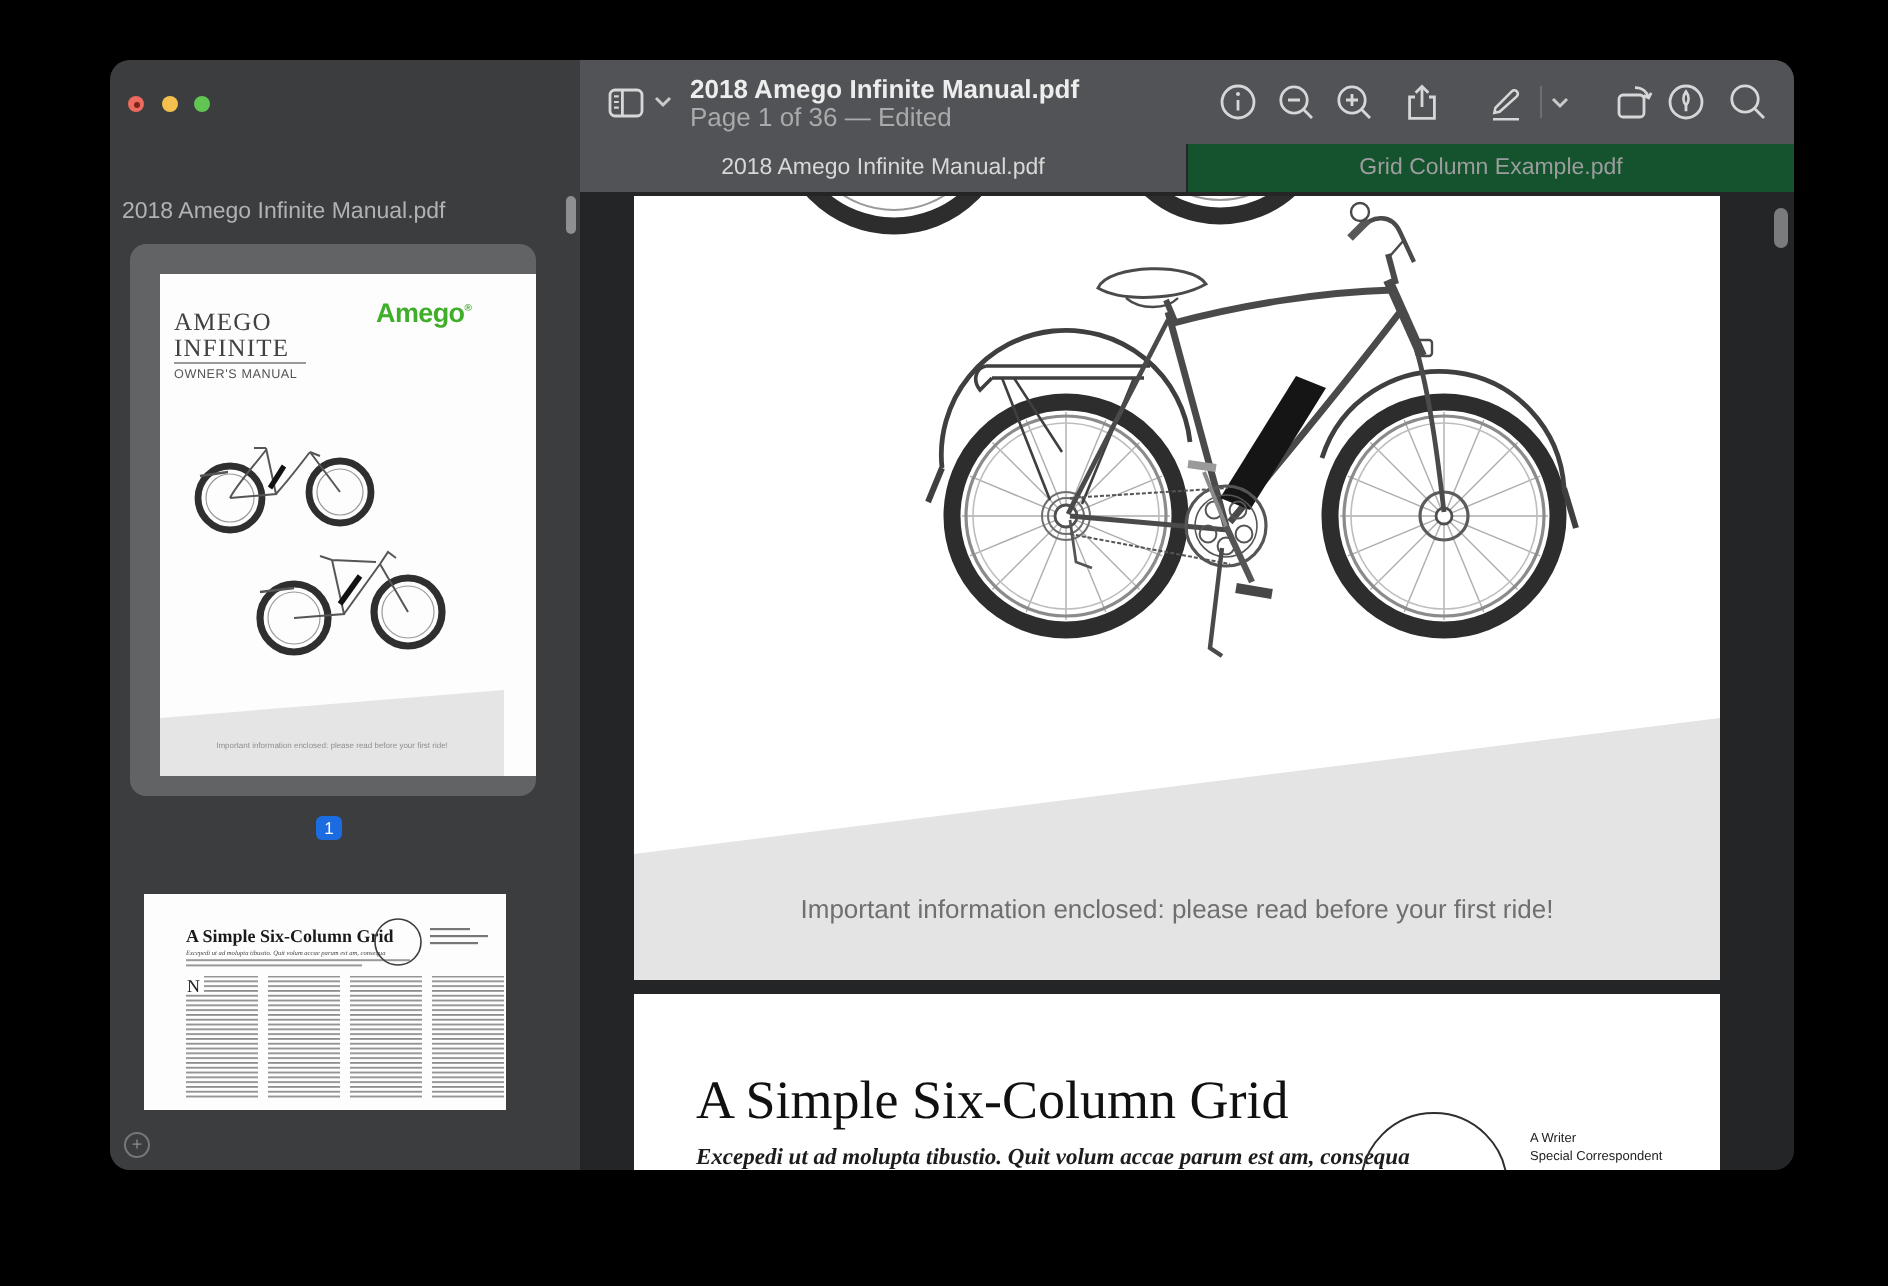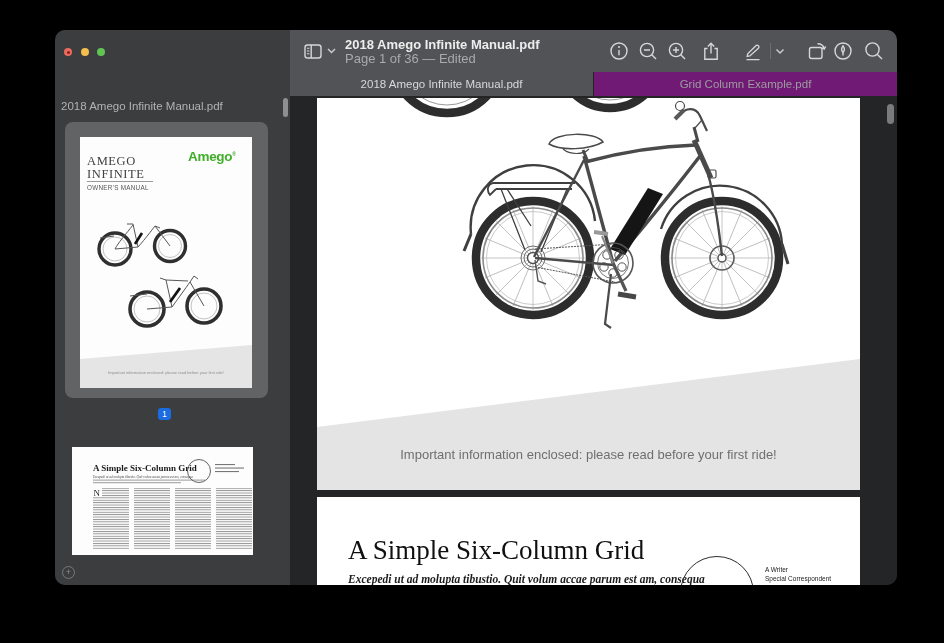--- a/index.html
+++ b/index.html
@@ -7,21 +7,21 @@
   .window{position:absolute;left:55px;top:30px;width:842px;height:555px;border-radius:10px;overflow:hidden;
           background:#242526;box-shadow:0 22px 60px rgba(0,0,0,.65);}
   
   .sidebar{position:absolute;left:0;top:0;bottom:0;width:235px;background:#3b3d3f;}
   .traffic{position:absolute;left:9px;top:18px;display:flex;gap:8.5px;}
   .tl{width:8px;height:8px;border-radius:50%;position:relative;}
   .tl .dot{position:absolute;left:2.5px;top:2.5px;width:3px;height:3px;border-radius:50%;background:#7d241b;}
   .sb-header{position:absolute;left:6px;top:70px;right:12px;font-size:11.5px;color:#b2b2b2;white-space:nowrap;overflow:hidden;}
   .sb-scrollthumb{position:absolute;left:228px;top:68px;width:5px;height:19px;border-radius:3px;background:#8e8f90;}
   .thumb-sel{position:absolute;left:10px;top:92px;width:203px;height:276px;border-radius:8px;background:#616365;}
-  .thumb1{position:absolute;left:25px;top:107px;width:172px;height:251px;background:#fdfdfd;overflow:hidden;}
+  .thumb1{position:absolute;left:25px;top:107px;width:188px;height:251px;background:#fdfdfd;overflow:hidden;}
   .t1-brand{position:absolute;left:7px;top:18px;font-family:"Liberation Serif",serif;font-size:12.5px;letter-spacing:.6px;color:#414141;line-height:1.05;}
   .t1-rule{position:absolute;left:7px;top:44px;width:66px;height:1px;background:#9a9a9a;}
   .t1-owners{position:absolute;left:7px;top:47px;font-size:6.3px;color:#555;letter-spacing:.3px;}
   .t1-logo{position:absolute;left:108px;top:12px;font-size:13.5px;font-weight:bold;color:#3fae29;letter-spacing:-.3px;}
   .t1-logo sup{font-size:5px;}
   .t1-bikes{position:absolute;left:10px;top:64px;}
   .t1-wedge{position:absolute;left:0;bottom:0;width:172px;height:50px;}
   .page-badge{position:absolute;left:103px;top:378px;width:13px;height:12px;border-radius:3px;background:#1b6ce0;
               color:#fff;font-size:8.5px;text-align:center;line-height:12px;}
   .thumb2{position:absolute;left:17px;top:417px;width:181px;height:108px;background:#fdfdfd;overflow:hidden;}
@@ -33,21 +33,21 @@
   .tb-toggle{position:absolute;left:12px;top:10px;}
   .tb-togglechev{position:absolute;left:36px;top:17px;}
   .tb-titleblock{position:absolute;left:55px;top:7px;}
   .tb-title{font-size:13px;font-weight:bold;color:#ededed;line-height:15px;}
   .tb-sub{font-size:13px;color:#a9aaab;line-height:13px;}
   .tbi{position:absolute;top:10px;width:22px;height:22px;}
   .tb-sep{position:absolute;left:480px;top:13px;width:1px;height:16px;background:#6d6e70;}
   .tabbar{position:absolute;left:0;right:0;top:42px;height:24px;display:flex;}
   .tab{flex:1;font-size:11.5px;text-align:center;line-height:24px;white-space:nowrap;overflow:hidden;}
   .tab.active{background:#515356;color:#d8d8d8;}
-  .tab.inactive{background:#701a75;color:#9c9d9e;border-left:1px solid #232425;}
+  .tab.inactive{background:#14532d;color:#9c9d9e;border-left:1px solid #232425;}
   .content{position:absolute;left:0;right:0;top:66px;bottom:0;background:#242526;}
   .vthumb{position:absolute;right:3px;top:8px;width:7px;height:20px;border-radius:4px;background:#7a7b7c;}
   .page1{position:absolute;left:27px;top:2px;width:543px;height:392px;background:#fff;overflow:hidden;}
   .banner{position:absolute;left:0;right:0;top:349px;text-align:center;font-size:13px;color:#6f6f6f;}
   .page2{position:absolute;left:27px;top:401px;width:543px;height:154px;background:#fff;overflow:hidden;}
   .p2-head{position:absolute;left:31px;top:38px;font-family:"Liberation Serif",serif;font-size:27px;color:#101010;}
   .p2-lede{position:absolute;left:31px;top:76px;font-family:"Liberation Serif",serif;font-style:italic;font-weight:bold;font-size:11.5px;color:#1c1c1c;}
   .p2-circle{position:absolute;left:363px;top:59px;width:72px;height:72px;border:1.5px solid #2e2e2e;border-radius:50%;}
   .p2-by1{position:absolute;left:448px;top:69px;font-size:6.5px;color:#222;}
   .p2-by2{position:absolute;left:448px;top:78px;font-size:6.5px;color:#222;}

